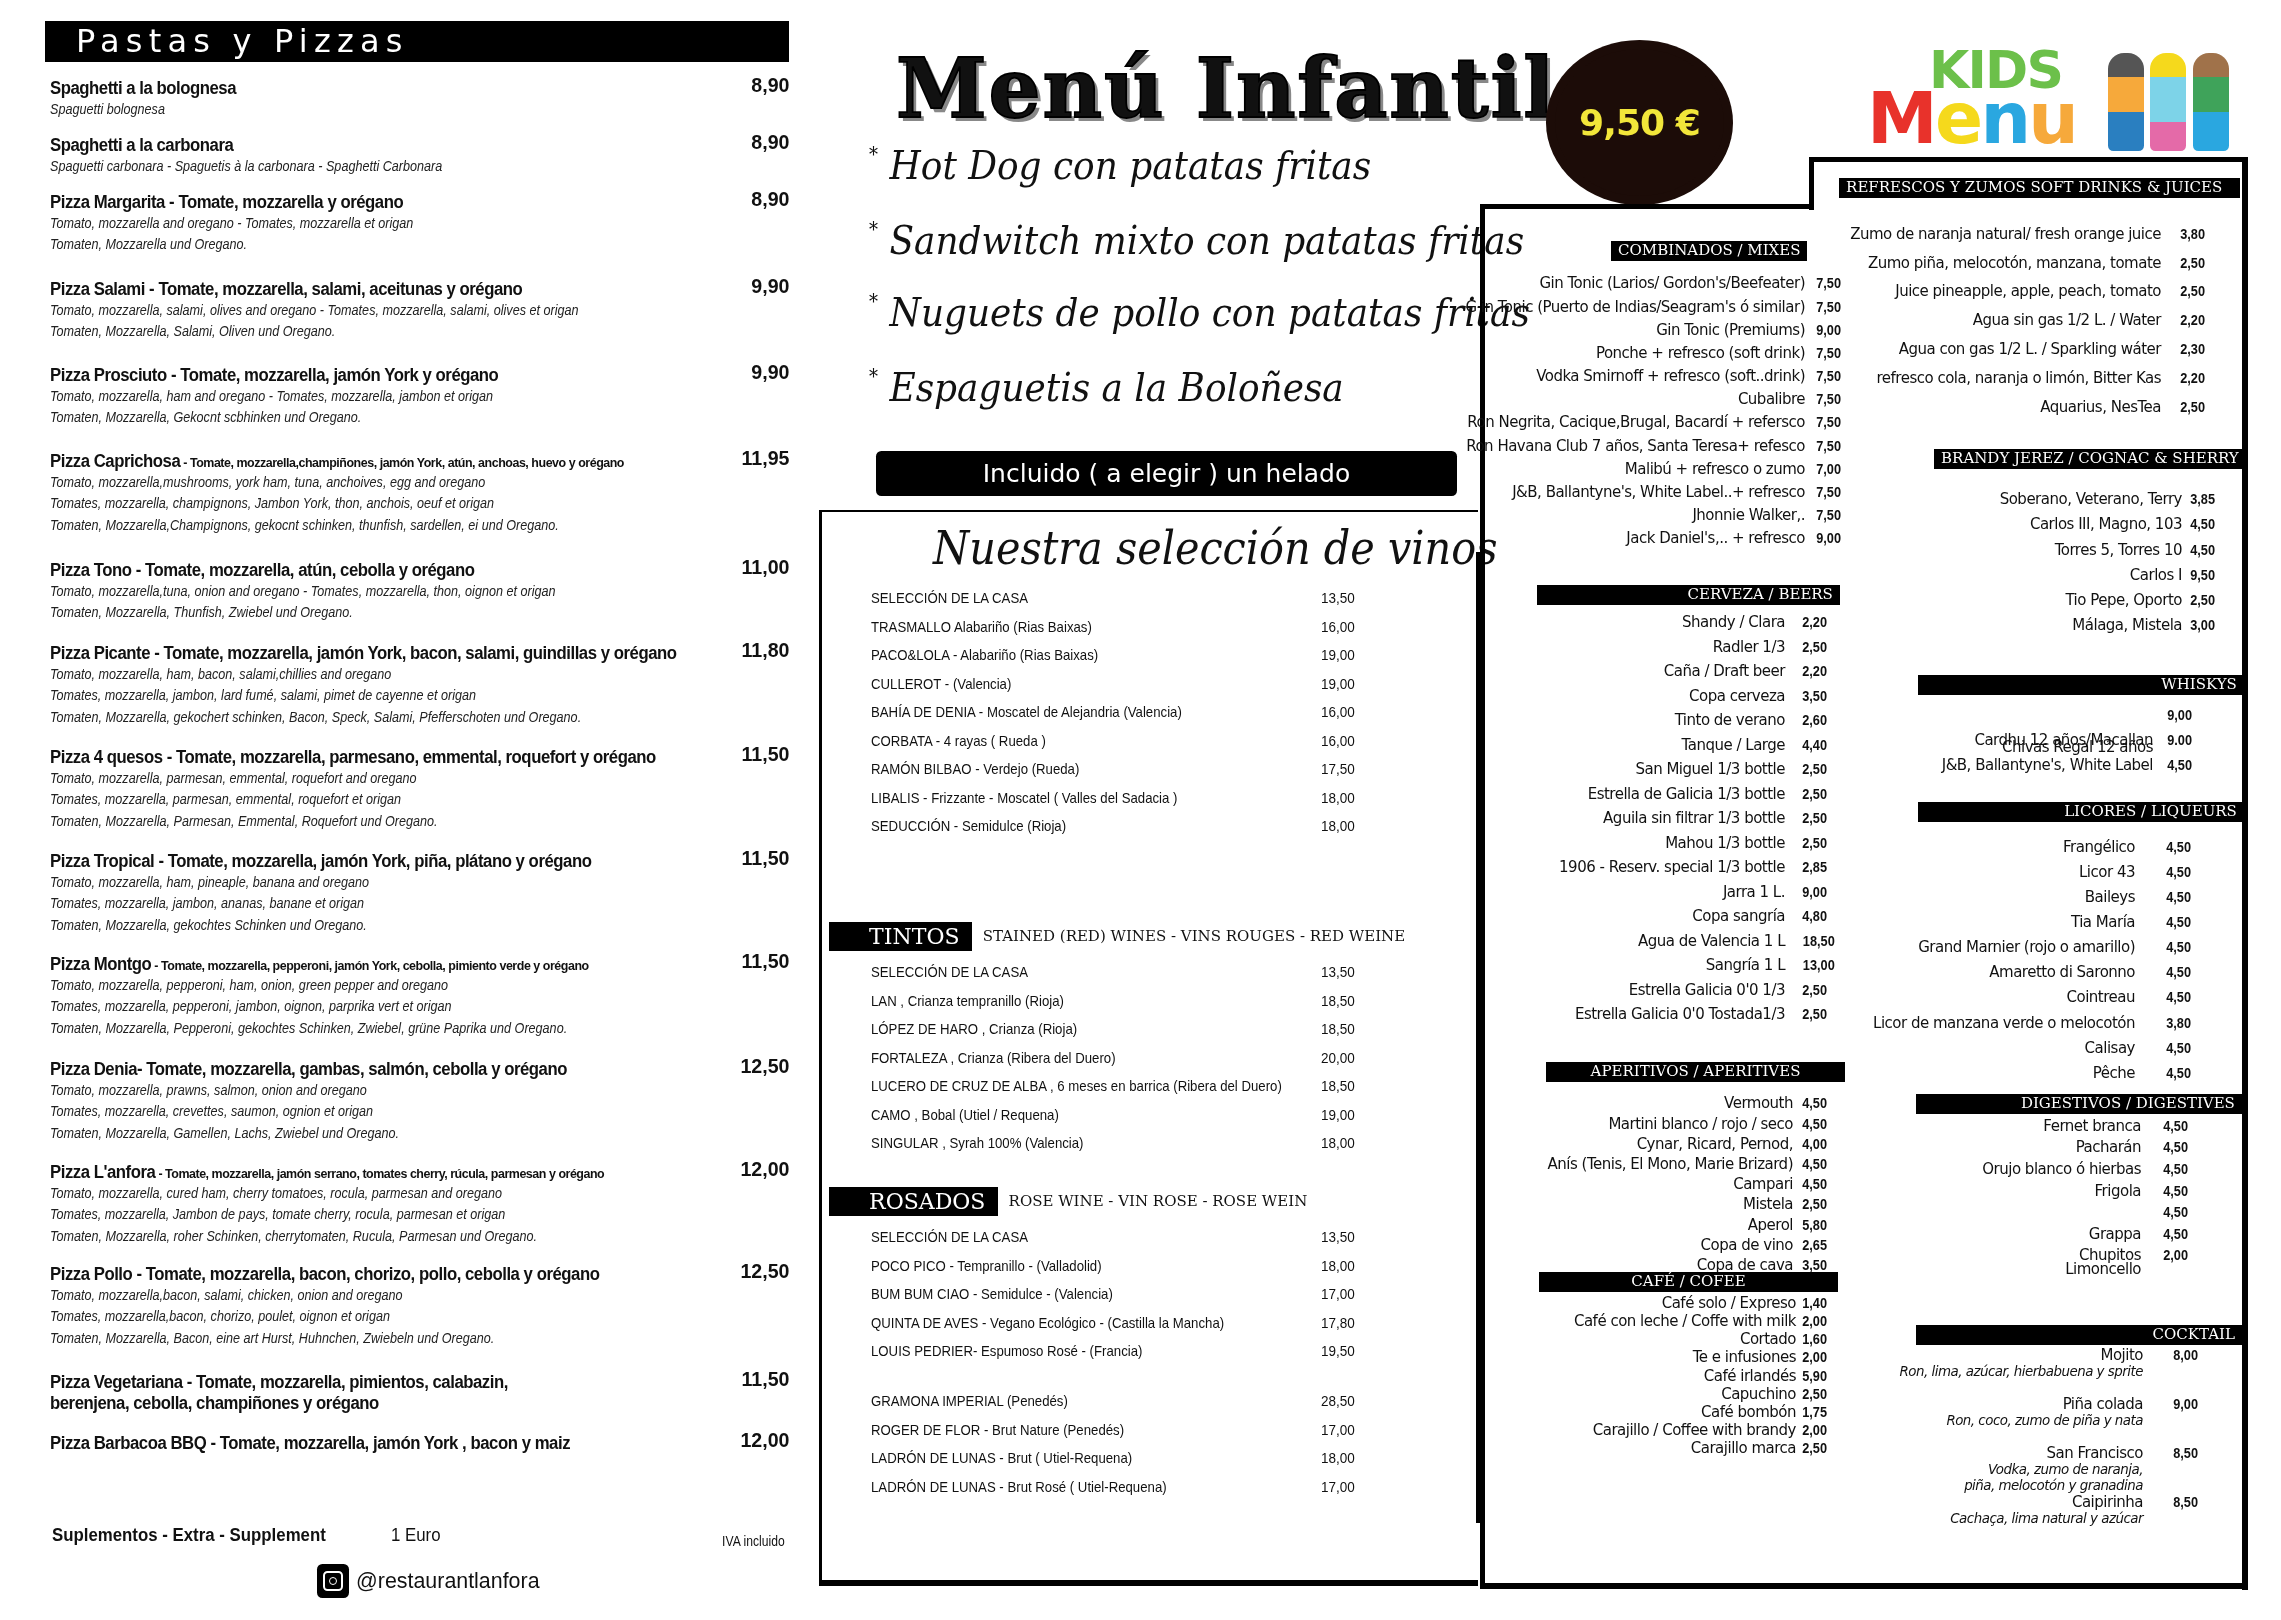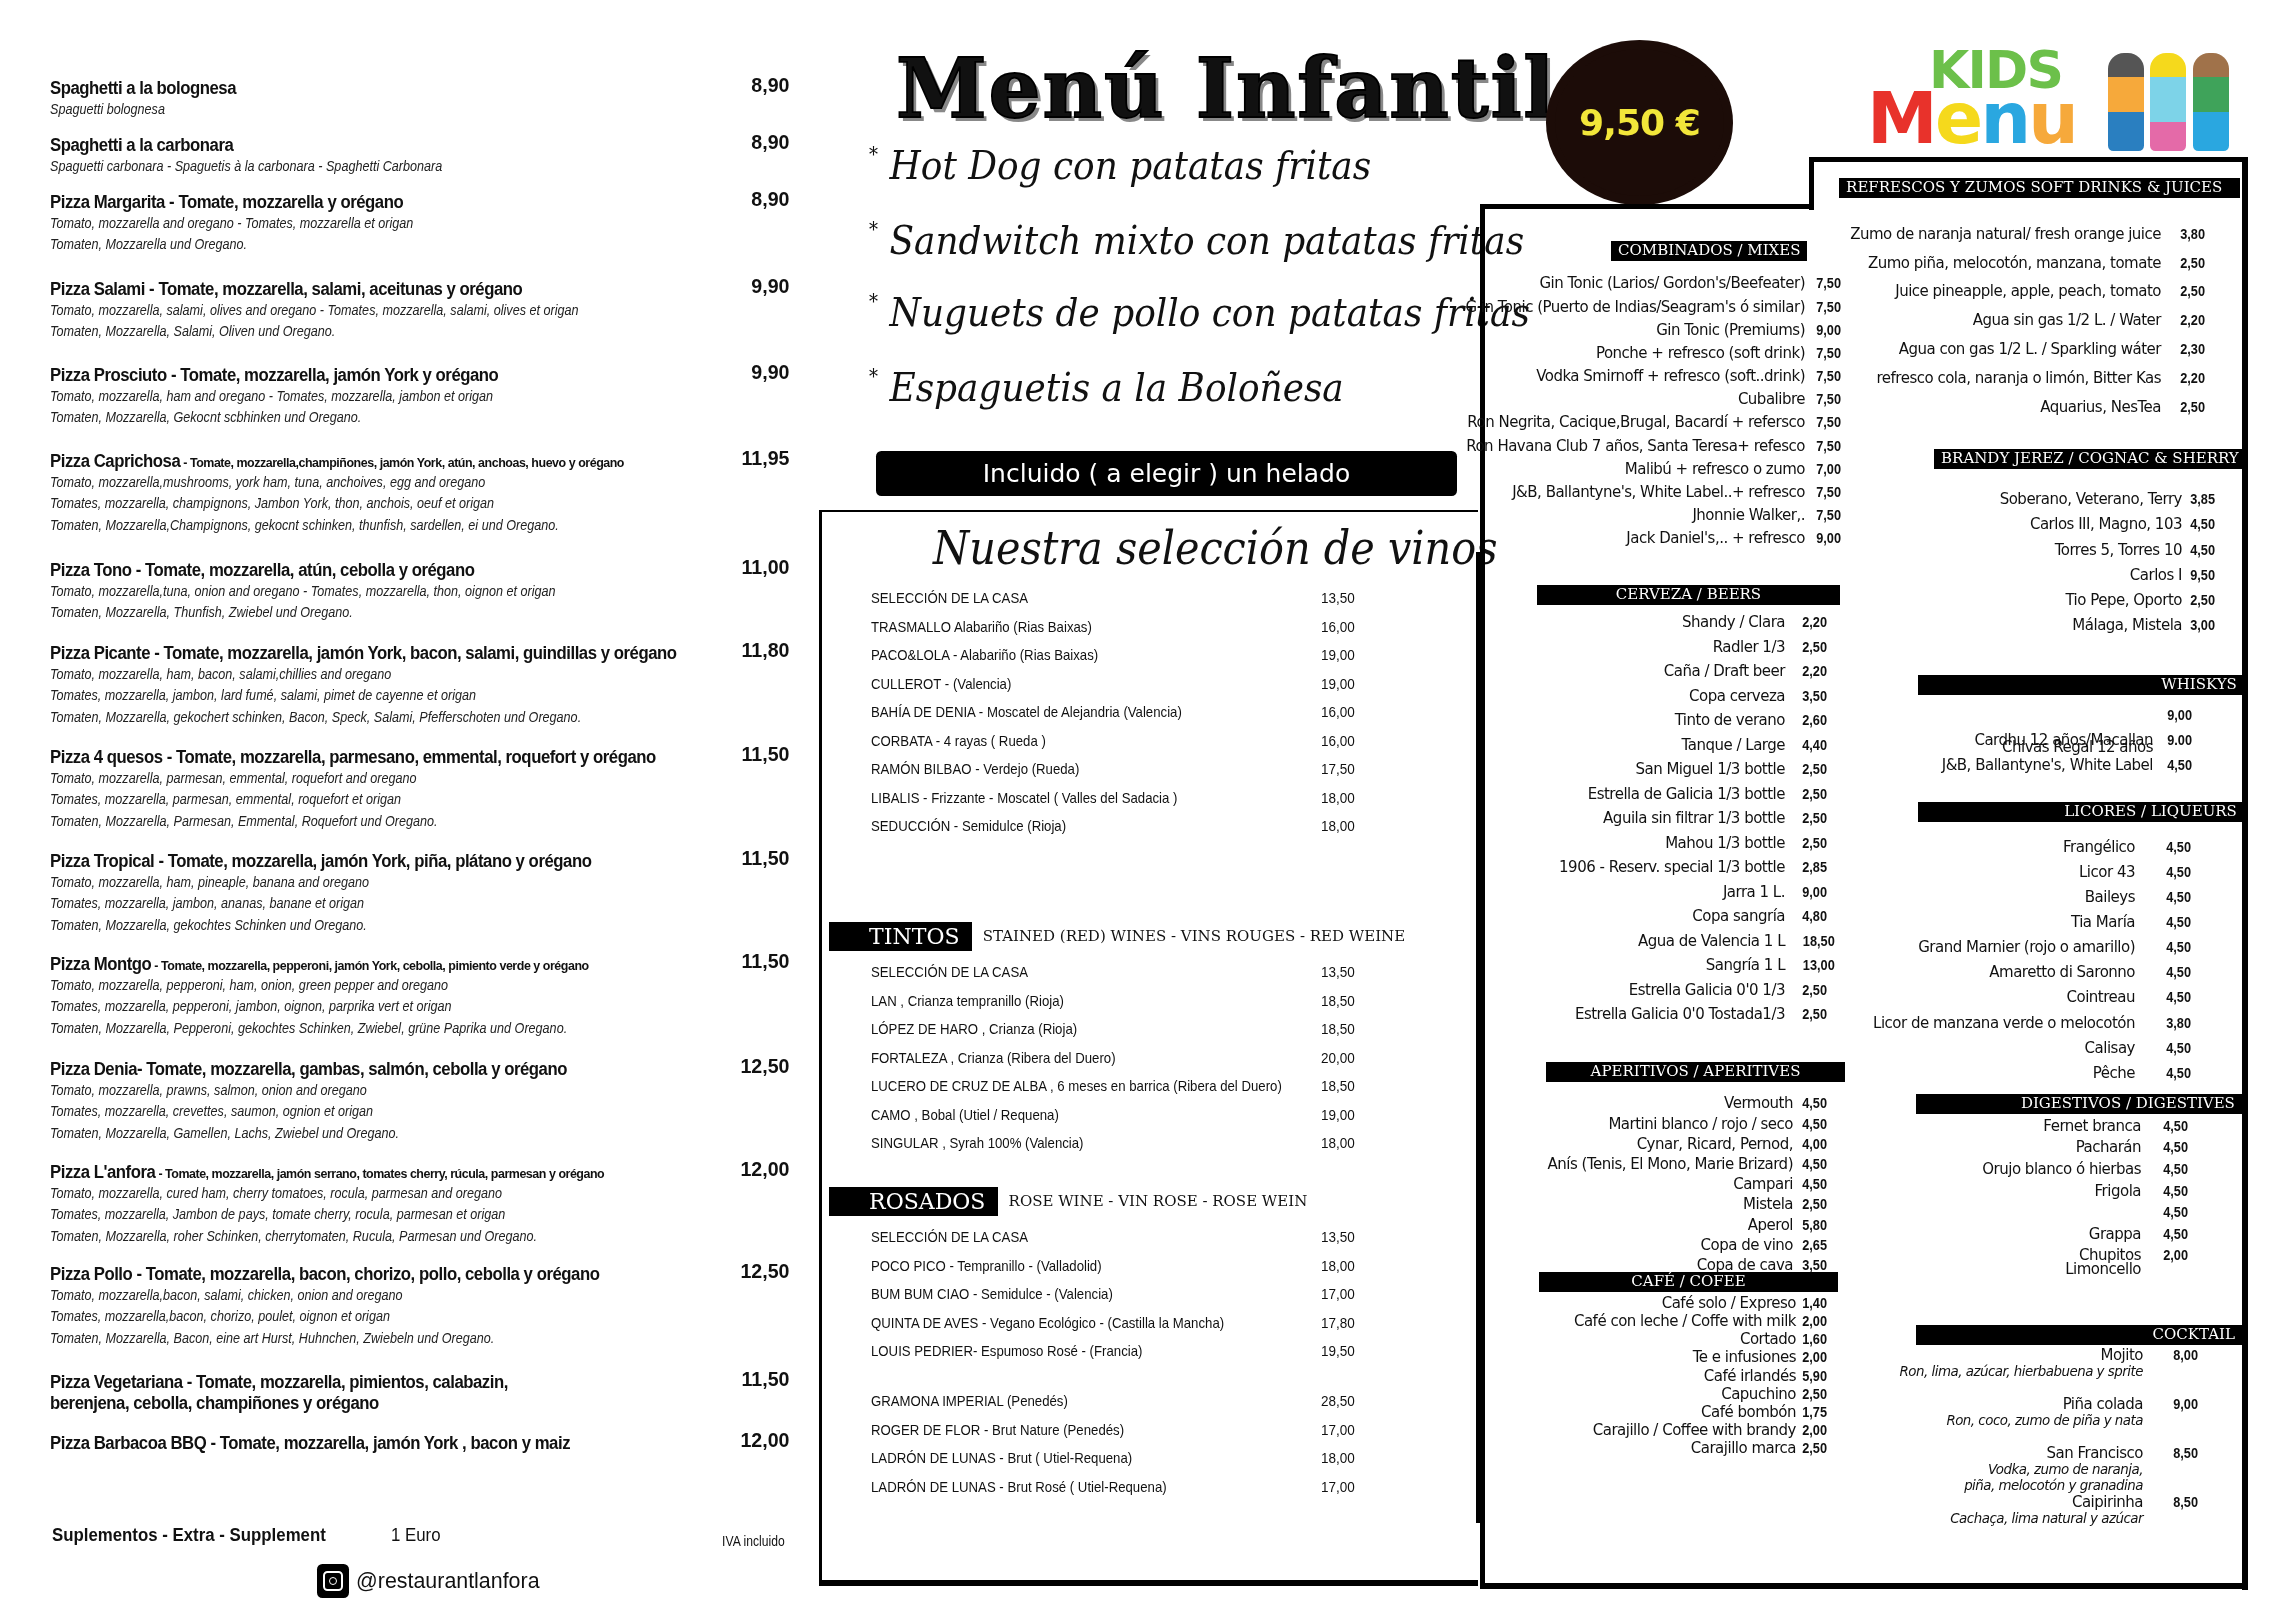--- a/index.html
+++ b/index.html
@@ -58,20 +58,21 @@
   .dhead{position:absolute;background:#000;color:#fff;font-family:"DejaVu Serif",serif;font-size:15px;height:19.6px;line-height:19.6px;white-space:nowrap}
   .drow{position:absolute;white-space:nowrap;font-family:"DejaVu Sans",sans-serif;font-size:15px;letter-spacing:-0.5px}
   .drow .dn{position:absolute;right:0;text-align:right}
   .dprice{position:absolute;font-weight:bold;font-family:"Liberation Sans",sans-serif;font-size:15px;transform:scaleX(0.85)}
   .cock-desc{font-style:italic;font-size:13.4px}
 </style>
 </head>
 <body>
 
 <div id="left" class="abs">
+  <div class="bar-title">Pastas y Pizzas</div>
   <div id="dishes">
       <div class="dish" style="top: 78px;">
         <div class="name"><span>Spaghetti a la bolognesa</span></div>
         <div class="desc">Spaguetti bolognesa</div>
         <div class="price">8,90</div>
       </div>
       <div class="dish" style="top: 135px;">
         <div class="name"><span>Spaghetti a la carbonara</span></div>
         <div class="desc">Spaguetti carbonara - Spaguetis à la carbonara - Spaghetti Carbonara</div>
         <div class="price">8,90</div>
@@ -338,21 +339,21 @@
     </div>
     <div class="dprice" style="left: 2188px; top: 566px;">9,50</div>
     <div class="drow" style="left: 1558px; top: 591px; width: 624px; height: 21.4px;">
       <div class="dn">Tio Pepe, Oporto</div>
     </div>
     <div class="dprice" style="left: 2188px; top: 591px;">2,50</div>
     <div class="drow" style="left: 1558px; top: 616px; width: 624px; height: 21.4px;">
       <div class="dn">Málaga, Mistela</div>
     </div>
     <div class="dprice" style="left: 2188px; top: 616px;">3,00</div>
-    <div class="dhead" style="left: 1537px; top: 585px; width: 303px; text-align: center; padding-right: 7.1px; padding-left: 7.1px;">CERVEZA / BEERS</div>
+    <div class="dhead" style="left: 1537px; top: 585px; width: 303px; text-align: right; padding-right: 7.1px; padding-left: 7.1px;">CERVEZA / BEERS</div>
     <div class="drow" style="left: 1161px; top: 613px; width: 624px; height: 21.4px;">
       <div class="dn">Shandy / Clara</div>
     </div>
     <div class="dprice" style="left: 1800px; top: 613px;">2,20</div>
     <div class="drow" style="left: 1161px; top: 638px; width: 624px; height: 21.4px;">
       <div class="dn">Radler 1/3</div>
     </div>
     <div class="dprice" style="left: 1800px; top: 638px;">2,50</div>
     <div class="drow" style="left: 1161px; top: 662px; width: 624px; height: 21.4px;">
       <div class="dn">Caña / Draft beer</div>

